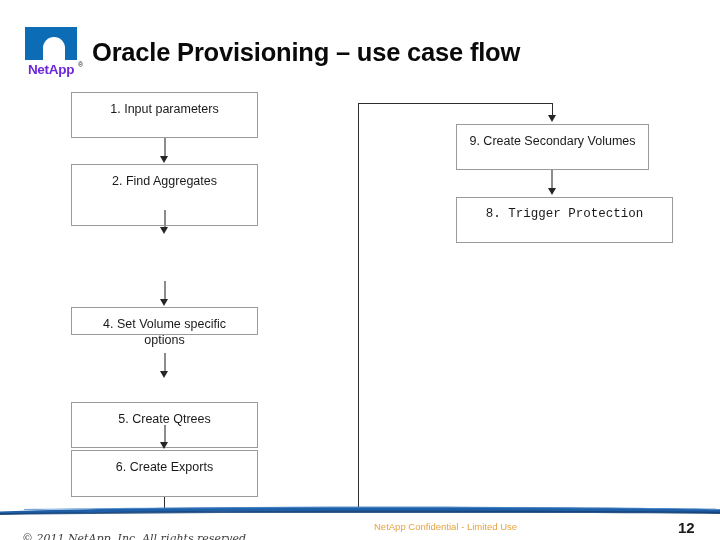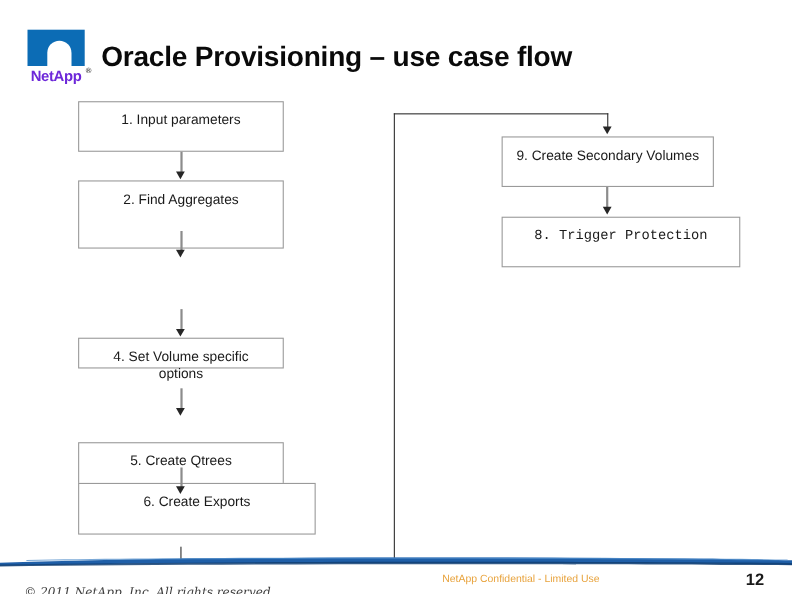--- a/index.html
+++ b/index.html
@@ -124,21 +124,21 @@
     left: 22px; top: 518px;
     font-family: "DejaVu Serif", serif;
     font-style: italic;
     font-size: 11px;
     color: #3d3d3d;
     white-space: nowrap;
     margin-top: 14px;
   }
   #confidential {
     position: absolute;
-    left: 402px; top: 521px;
+    left: 374px; top: 521px;
     font-size: 9.5px;
     color: #e8a33d;
     white-space: nowrap;
   }
   #pagenum {
     position: absolute;
     left: 678px; top: 519px;
     font-size: 15px;
     font-weight: bold;
     color: #1a1a1a;
@@ -156,21 +156,21 @@
     <div id="logo-word">NetApp</div>
     <div id="logo-tm">®</div>
   </div>
 
   <div id="title">Oracle Provisioning – use case flow</div>
 
   <div class="flow-box" style="left:71px;  top:92px;  width:187px; height:46px;text-align:center;">1. Input parameters</div>
   <div class="flow-box" style="left:71px;  top:164px; width:187px; height:62px;">2. Find Aggregates</div>
   <div class="flow-box" style="left:71px;  top:307px; width:187px; height:28px; padding-left:10px; padding-right:10px;">4. Set Volume specific options</div>
   <div class="flow-box" style="left:71px;  top:379px; width:187px; height:46px;margin-top:23px;">5. Create Qtrees</div>
-  <div class="flow-box" style="left:71px;  top:439px; width:216px; height:47px;">6. Create Exports</div>
+  <div class="flow-box" style="left:71px;  top:450px; width:187px; height:47px;">6. Create Exports</div>
 
   <div class="flow-box" style="left:456px; top:124px; width:193px; height:46px;">9. Create Secondary Volumes</div>
   <div class="flow-box" style="left:456px; top:197px; width:217px; height:46px;font-family:Liberation Mono, monospace;">8. Trigger Protection</div>
 
   <div class="vline" style="left:163.5px; top:138px; height:19px;"></div>
   <div class="arrow-down" style="left:160px;   top:156px;"></div>
 
   <div class="vline" style="left:163.5px; top:210px; height:18px;"></div>
   <div class="arrow-down" style="left:160px;   top:227px;"></div>
 

